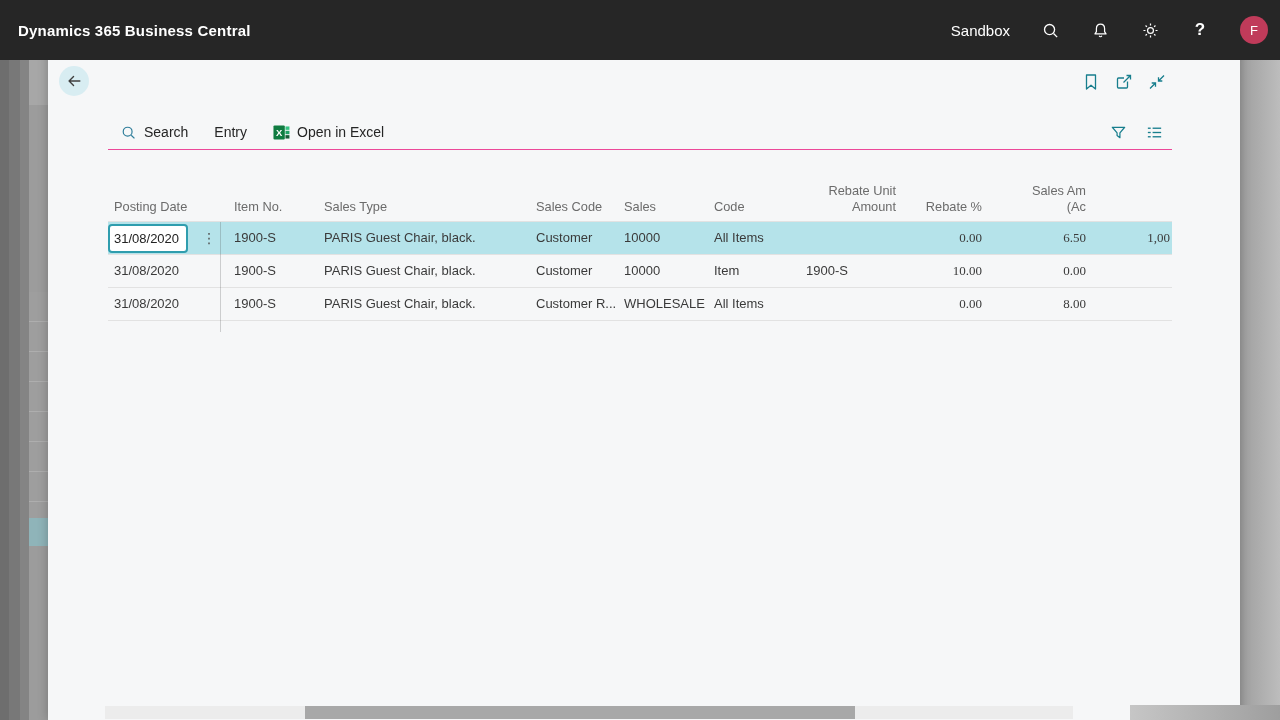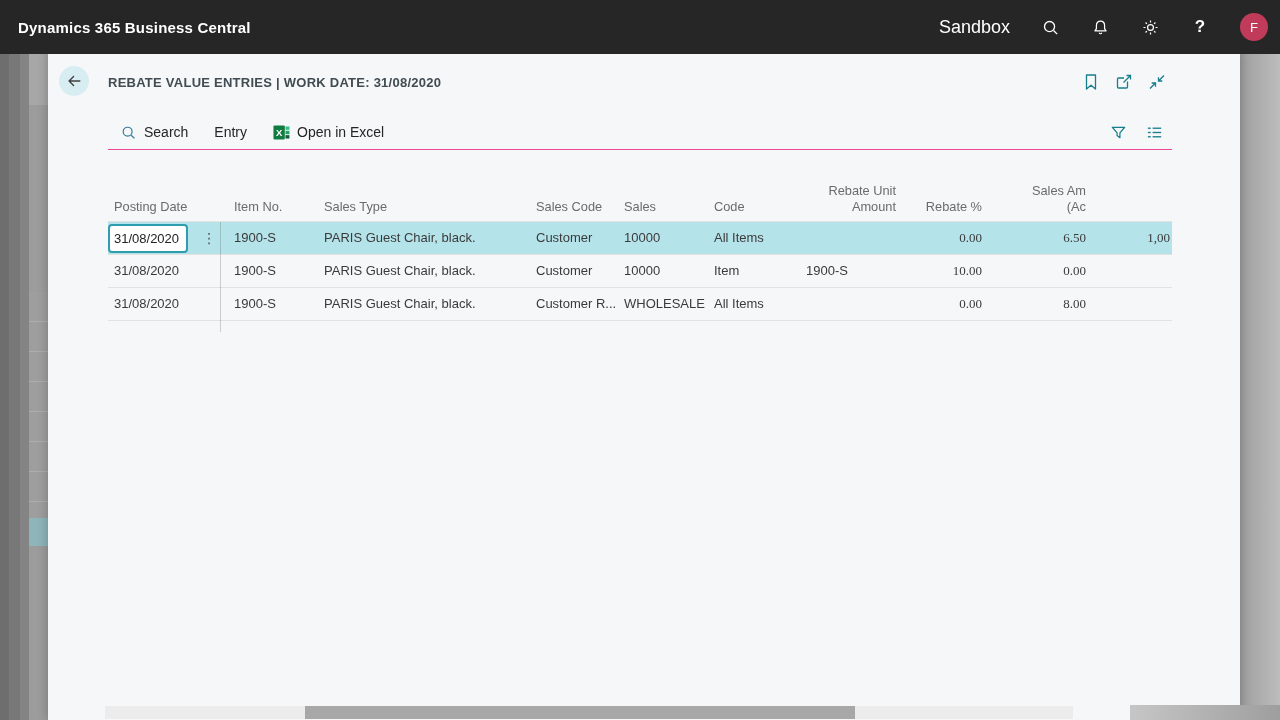--- a/index.html
+++ b/index.html
@@ -4,26 +4,26 @@
 <style>
   * { box-sizing: border-box; }
   html,body { margin:0; padding:0; }
   body {
     width:1280px; height:720px; position:relative; overflow:hidden;
     font-family:"Liberation Sans", sans-serif; background:#ffffff;
   }
 
   
   .topbar {
-    position:absolute; left:0; top:0; width:1280px; height:54px;
+    position:absolute; left:0; top:0; width:1280px; height:60px;
     background:#262626; color:#fff; display:flex; align-items:center; z-index:10;gap:20px;
   }
   .topbar-title { margin-left:18px; font-size:15px; font-weight:700; letter-spacing:.2px; cursor:default; }
   .topbar-right { margin-left:auto; display:flex; align-items:center; gap:30px; margin-right:12px; }
-  .env-label { font-size:18px;margin-left:44px; }
+  .env-label { font-size:15px;margin-left:44px; }
   .tb-icon { width:20px; height:20px; display:flex; align-items:center; justify-content:center; cursor:pointer; }
   .help-glyph { font-size:17px; font-weight:700; color:#fff; }
   .avatar {
     width:28px; height:28px; border-radius:50%; background:#C03B5A; color:#fff;
     display:flex; align-items:center; justify-content:center; font-size:13px; cursor:pointer;
   }
 
   
   .dim-left {
     position:absolute; left:0; top:50px; width:48px; height:670px; z-index:1;
@@ -146,21 +146,20 @@
 <div class="dim-right"></div>
 <div class="corner-block"></div>
 
 <div class="card">
 
   <div class="back-btn">
     <svg viewBox="0 0 20 20" width="18" height="18">
         <path d="M16.5 10H4.5 M9.5 5l-5 5 5 5" fill="none" stroke="#3f3f3f" stroke-width="1.5" stroke-linecap="round" stroke-linejoin="round"></path>
       </svg>
   </div>
-  <div class="page-title">REBATE VALUE ENTRIES | WORK DATE: 31/08/2020</div>
 
   <div class="hdr-icons">
     <span class="icn">
       <svg viewBox="0 0 20 20" width="20" height="20">
           <path d="M5.5 3h9v14l-4.5-3.8L5.5 17z" fill="none" stroke="#177E8D" stroke-width="1.3" stroke-linejoin="round"></path>
         </svg>
     </span>
     <span class="icn">
       <svg viewBox="0 0 20 20" width="20" height="20">
           <path d="M13.5 9.5v5.5a1 1 0 0 1-1 1H4.5a1 1 0 0 1-1-1V7a1 1 0 0 1 1-1h5.5" fill="none" stroke="#177E8D" stroke-width="1.3"></path>

